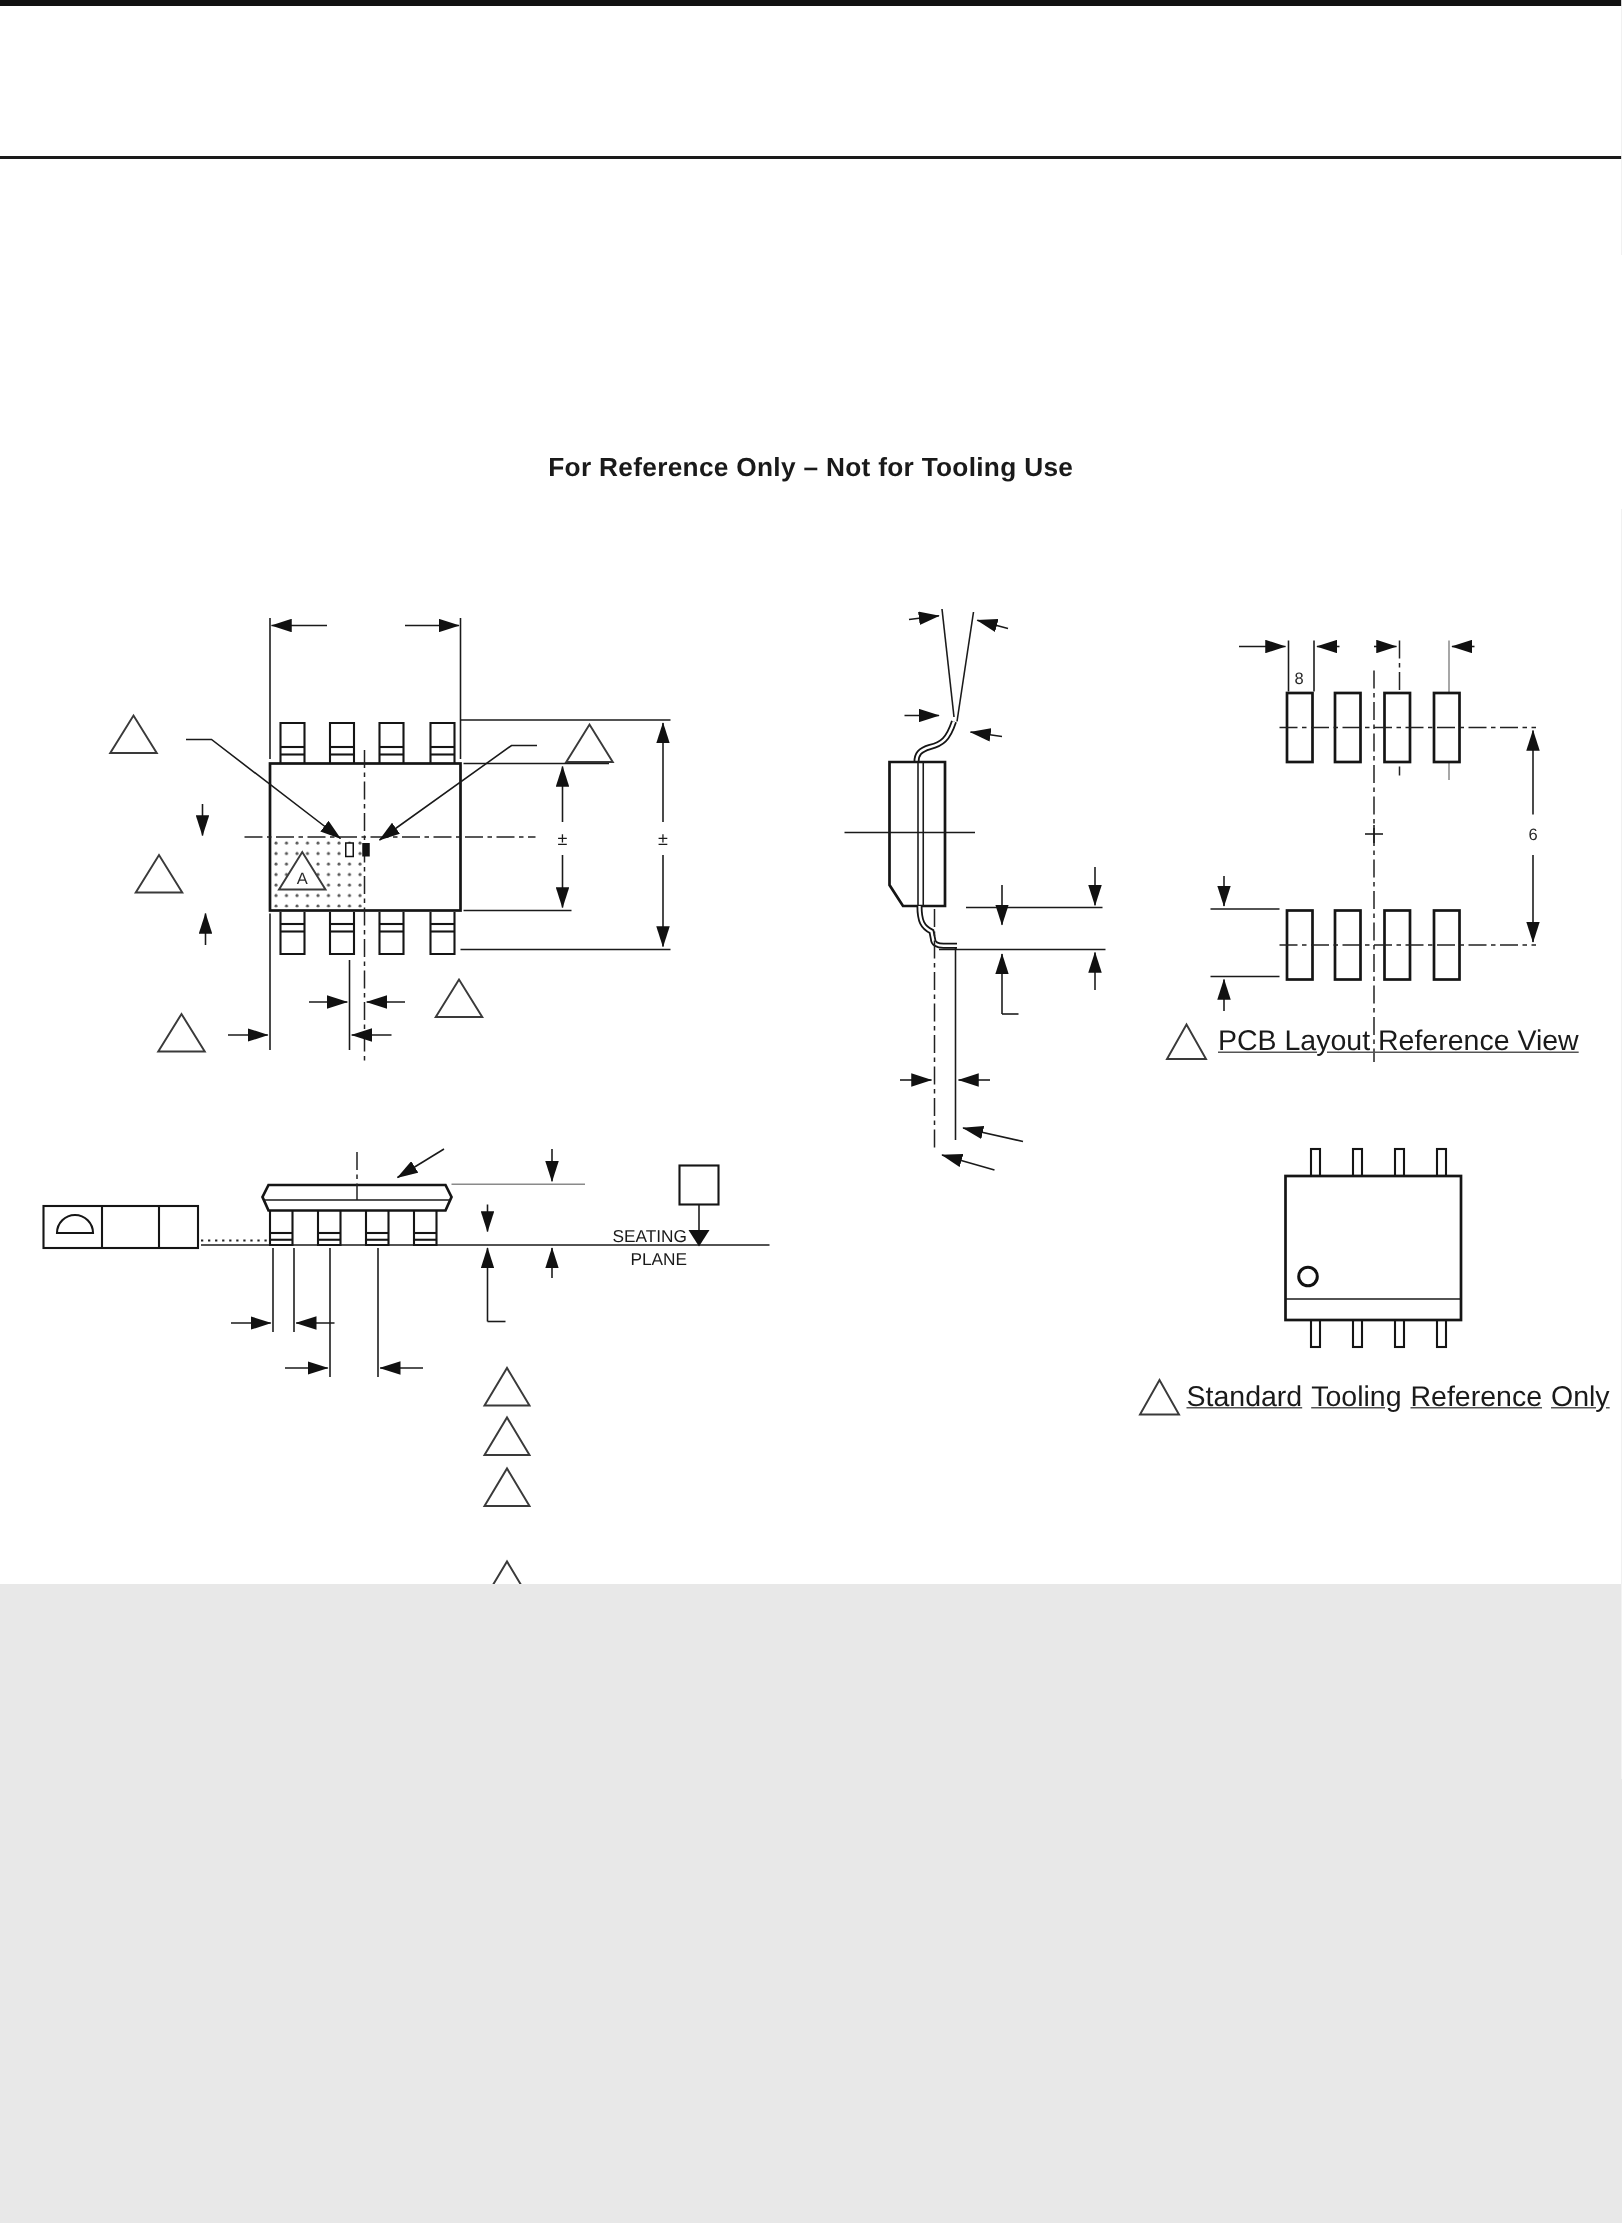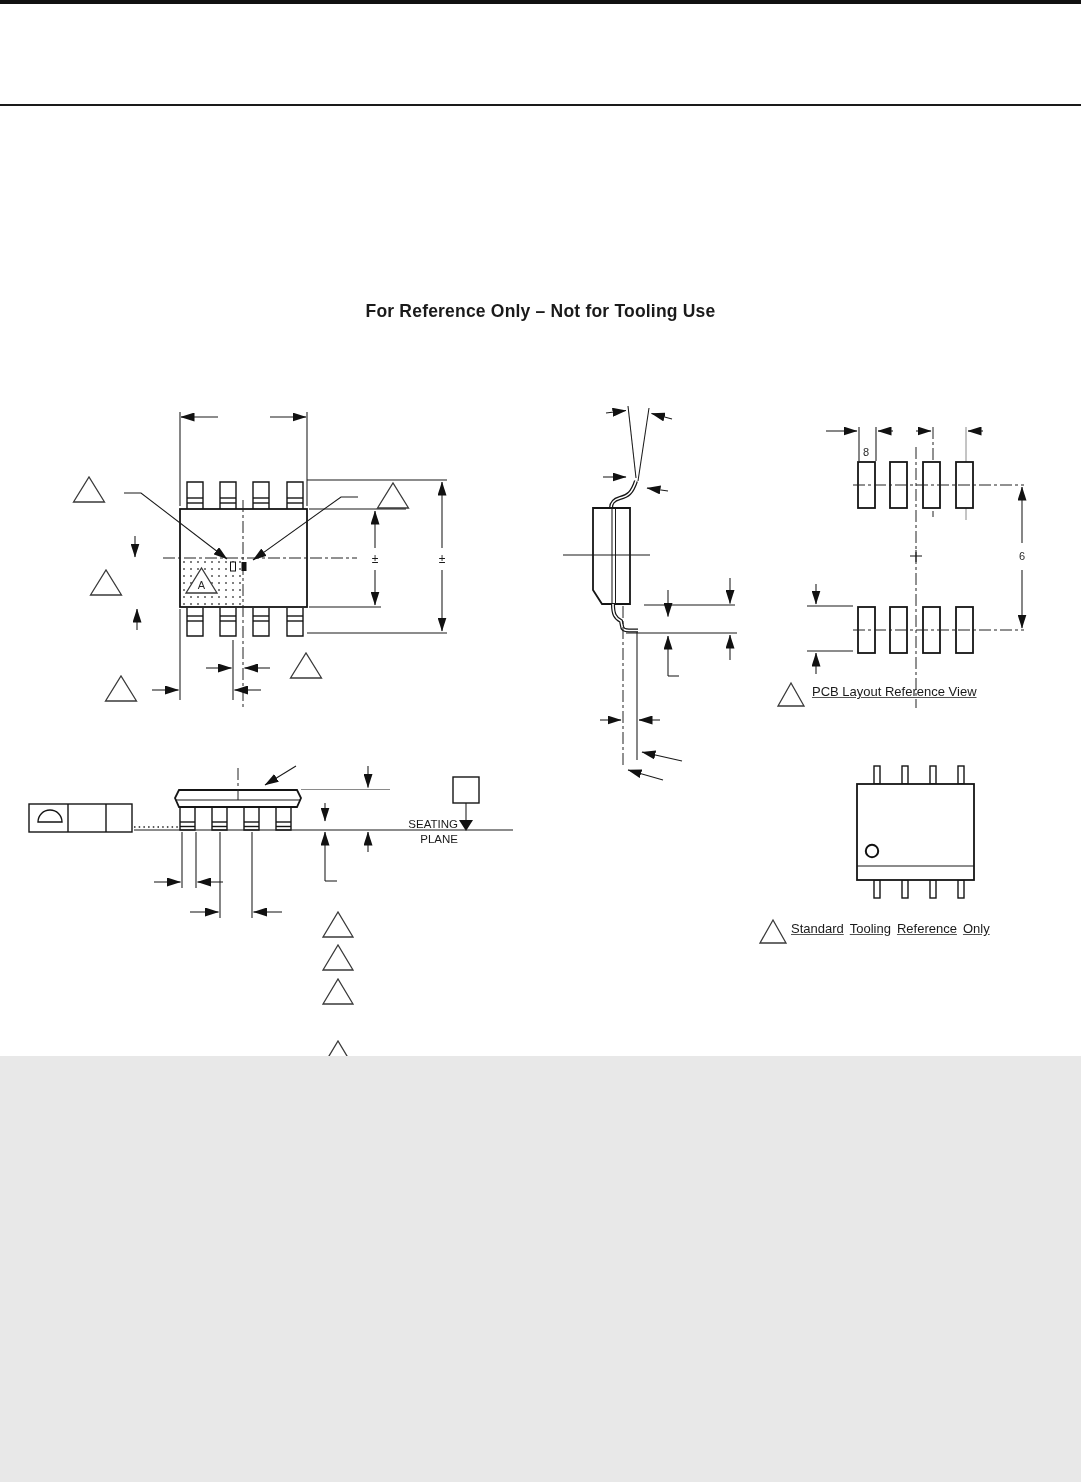--- a/index.html
+++ b/index.html
@@ -10,21 +10,21 @@
   }
   .top-bar{position:absolute;left:0;top:0;width:1081px;height:4px;background:#111;}
   .header-rule{position:absolute;left:0;top:104px;width:1081px;height:2px;background:#1a1a1a;}
   .footer-rule{position:absolute;left:0;top:1394px;width:1081px;height:2px;background:#1a1a1a;}
   .title{
     position:absolute;left:0;right:0;top:301px;text-align:center;
     font-size:17.5px;font-weight:bold;color:#1a1a1a;letter-spacing:0.2px;
   }
   .drawing-svg{position:absolute;left:0;top:0;}
   .caption{
-    position:absolute;font-size:13px;color:#1a1a1a;white-space:nowrap;
+    position:absolute;font-size:19px;color:#1a1a1a;white-space:nowrap;
   }
   .caption .u{text-decoration:underline;text-decoration-color:#555;}
   .pcb-caption{left:812px;top:684px;}
   .branding-caption{left:791px;top:921px;display:flex;gap:6px;}
   
   .s2{stroke:#151515;stroke-width:1.8;fill:none;}
   .s15{stroke:#151515;stroke-width:1.4;fill:none;}
   .s1{stroke:#1a1a1a;stroke-width:1.05;fill:none;}
   .cl{stroke:#222;stroke-width:1;stroke-dasharray:12 3 3 3;fill:none;}
   .dotln{stroke:#222;stroke-width:1.3;stroke-dasharray:1.5 3.2;fill:none;}

